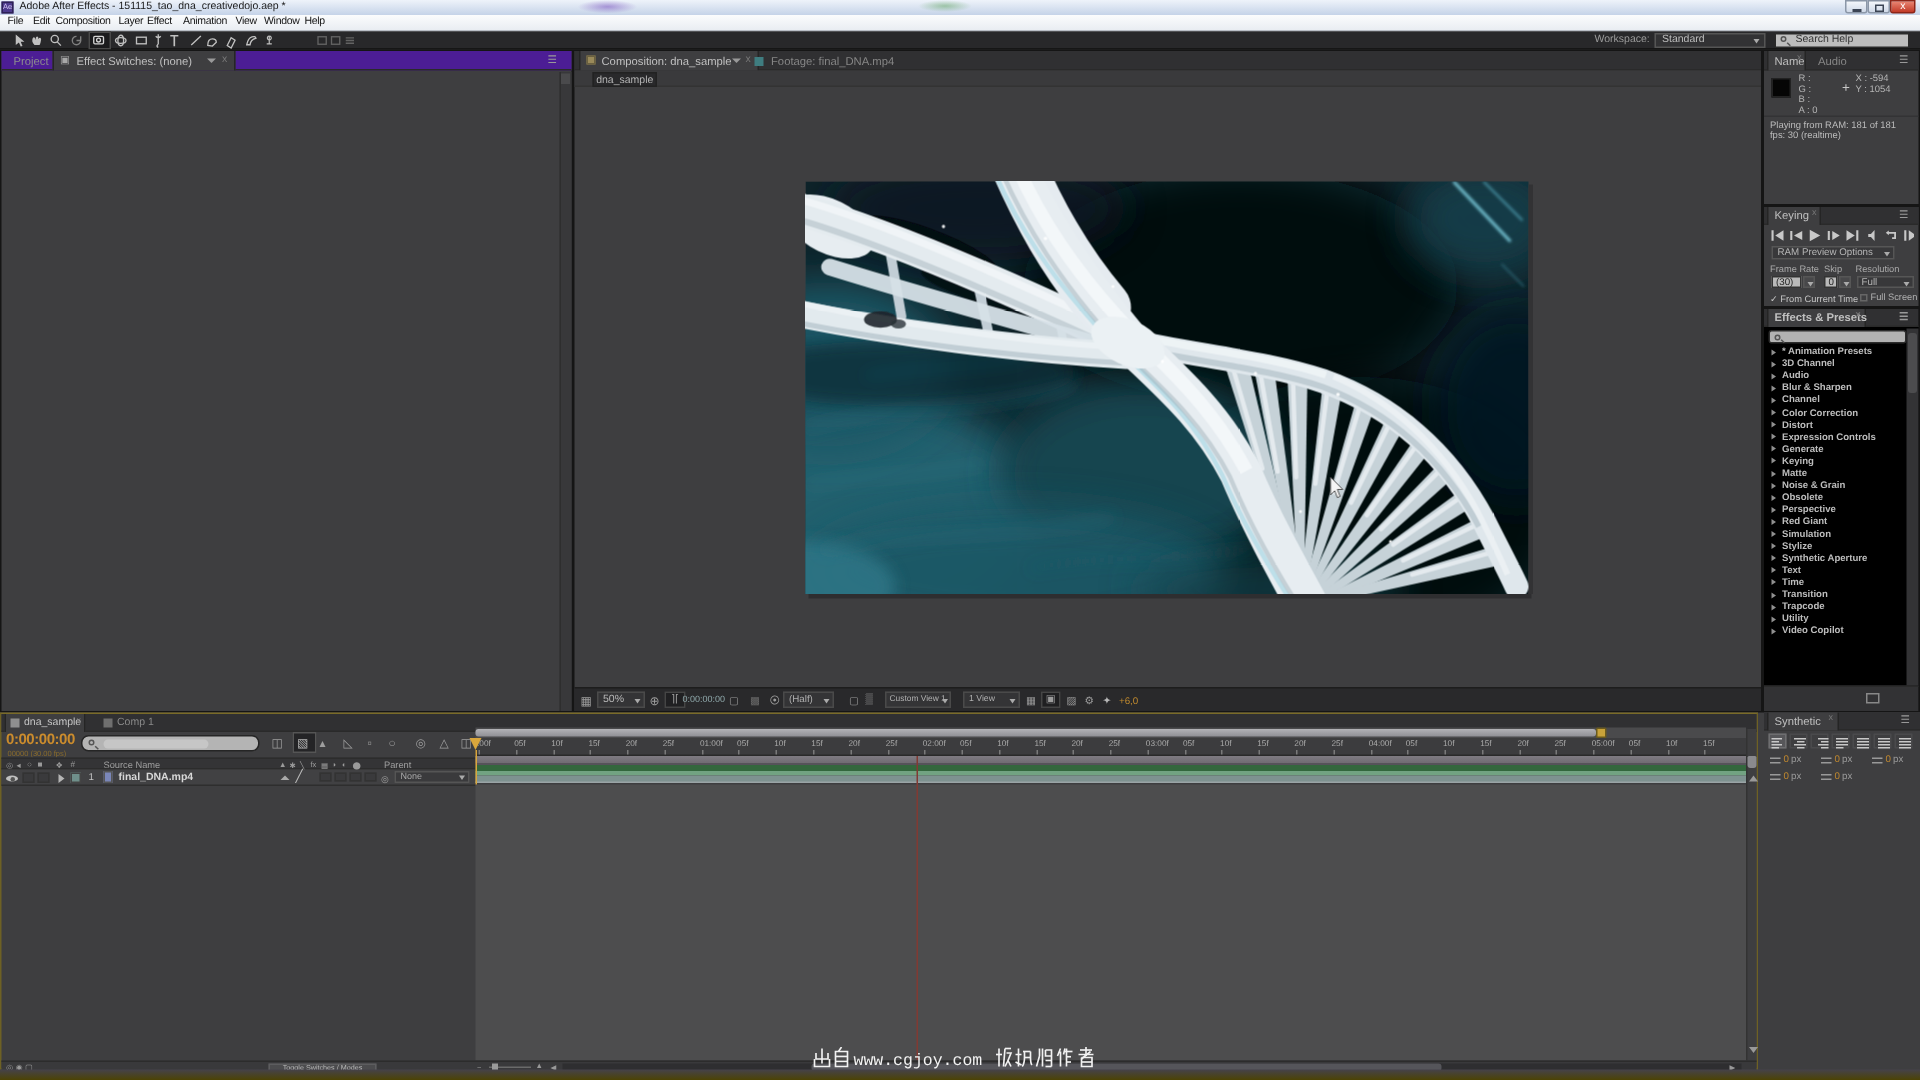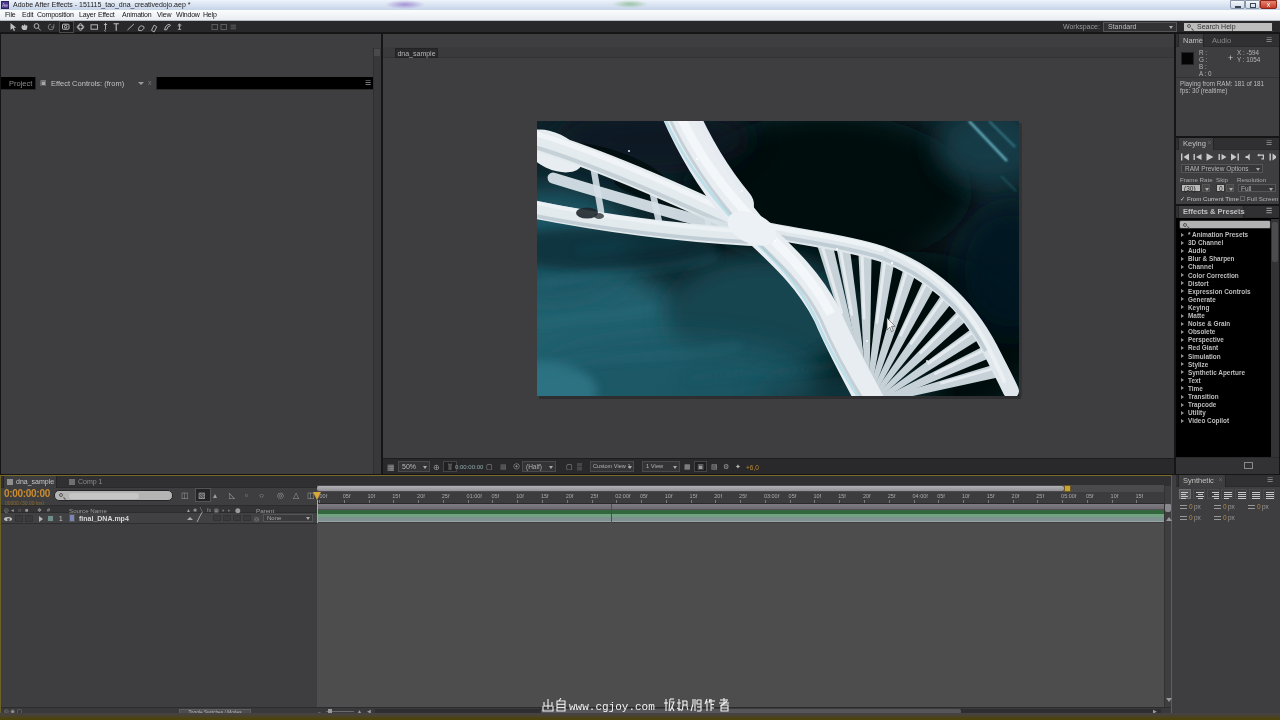--- a/index.html
+++ b/index.html
@@ -62,34 +62,44 @@
     <div class="tx" style="left:1063px;top:2px;font-size:7px;color:#9a9a9a;">Workspace:</div>
     <div class="ab" style="left:1103px;top:1px;width:74px;height:10px;background:#323234;border:1px solid #555;color:#bdbdbd;font-size:7px;line-height:8px;padding-left:4px;">Standard<span class="ab" style="right:3px;top:3px;width:0;height:0;border-left:2.5px solid transparent;border-right:2.5px solid transparent;border-top:3px solid #aaa;"></span></div>
     <div class="ab" style="left:1183px;top:1px;width:90px;height:10px;background:#bdbdbd;border:1px solid #2a2a2a;border-radius:1px;">
       <span class="ab" style="left:3px;top:1px;width:4px;height:4px;border:1px solid #555;border-radius:50%;"></span>
       <span class="ab" style="left:7px;top:6px;width:3px;height:1px;background:#555;transform:rotate(45deg);"></span>
       <span class="tx" style="left:13px;top:0px;font-size:7px;color:#333;">Search Help</span>
     </div>
   </div>
 <div class="ab" style="left:0;top:33px;width:1280px;height:442px;background:#151515;"></div>
 <div class="ab" style="left:1px;top:34px;width:380px;height:440px;background:#3e3e40;">
-    <div class="ab" style="left:0;top:0;width:380px;height:13px;background:#000000;border-bottom:1px solid #2a2a2a;margin-top:43px;">
+    <div class="ab" style="left:0;top:0;width:380px;height:13px;background:#4c1d95;border-bottom:1px solid #2a2a2a;">
       <div class="tx" style="left:8px;top:2px;font-size:7.5px;color:#8d8d8d;">Project</div>
       <div class="ab" style="left:34px;top:0;width:122px;height:13px;background:#3e3e40;border-left:1px solid #252525;border-right:1px solid #252525;">
         <span class="tx" style="left:4px;top:2px;font-size:7px;color:#a8a8a8;">▣</span>
-        <span class="tx" style="left:15px;top:2px;font-size:7.5px;color:#c0c0c0;">Effect Controls: (from)</span>
+        <span class="tx" style="left:15px;top:2px;font-size:7.5px;color:#c0c0c0;">Effect Switches: (none)</span>
         <span class="ab" style="left:102px;top:5px;width:0;height:0;border-left:3px solid transparent;border-right:3px solid transparent;border-top:3.5px solid #999;"></span>
         <span class="tx" style="left:112px;top:2px;font-size:7px;color:#777;">x</span>
       </div>
       <span class="tx" style="left:364px;top:2px;font-size:7px;color:#999;">☰</span>
     </div>
     <div class="ab" style="left:372px;top:14px;width:8px;height:426px;background:#38383a;border-left:1px solid #2e2e2e;"></div>
     <div class="ab" style="left:373px;top:15px;width:6px;height:7px;background:#4a4a4c;"></div>
   </div>
 <div class="ab" style="left:383px;top:34px;width:791px;height:440px;background:#3e3e40;">
+    <div class="ab" style="left:0;top:0;width:791px;height:13px;background:#303032;border-bottom:1px solid #2a2a2a;">
+      <div class="ab" style="left:3px;top:0;width:120px;height:13px;background:#3e3e40;border-left:1px solid #252525;border-right:1px solid #252525;">
+        <span class="ab" style="left:4px;top:3px;width:6px;height:6px;background:#9a8a5a;border:1px solid #6a6040;"></span>
+        <span class="tx" style="left:14px;top:2px;font-size:7.5px;color:#c0c0c0;">Composition: dna_sample</span>
+        <span class="ab" style="left:101px;top:5px;width:0;height:0;border-left:3px solid transparent;border-right:3px solid transparent;border-top:3.5px solid #999;"></span>
+        <span class="tx" style="left:110px;top:2px;font-size:7px;color:#777;">x</span>
+      </div>
+      <span class="ab" style="left:120px;top:4px;width:6px;height:6px;background:#3f7d80;"></span>
+      <span class="tx" style="left:131px;top:2px;font-size:7.5px;color:#868686;">Footage: final_DNA.mp4</span>
+    </div>
     <div class="ab" style="left:0;top:13px;width:791px;height:11px;background:#3a3a3c;border-bottom:1px solid #333;">
       <div class="ab" style="left:12px;top:1px;width:43px;height:10px;background:#29292b;border:1px solid #222;color:#b5b5b5;font-size:7px;line-height:9px;text-align:center;">dna_sample</div>
     </div>
     <div class="ab" style="left:0;top:424px;width:791px;height:16px;background:#29292b;border-top:1px solid #1d1d1d;">
       <span class="tx" style="left:4px;top:4px;font-size:8px;color:#9c9c9c;">▦</span>
       <div class="ab" style="left:15px;top:2px;width:32px;height:11px;background:#343436;border:1px solid #4a4a4a;color:#b8b8b8;font-size:7px;line-height:9px;padding-left:3px;">50%<span class="ab" style="right:2px;top:3.5px;width:0;height:0;border-left:2.5px solid transparent;border-right:2.5px solid transparent;border-top:3px solid #aaa;"></span></div>
       <span class="tx" style="left:50px;top:4px;font-size:8px;color:#9c9c9c;">⊕</span>
       <div class="ab" style="left:60px;top:2px;width:14px;height:11px;background:#202022;border:1px solid #454545;color:#9c9c9c;font-size:7px;line-height:9px;text-align:center;">⌉⌈</div>
       <span class="tx" style="left:72px;top:4.5px;font-size:6px;color:#8fa8ab;">0:00:00:00</span>
       <span class="tx" style="left:103px;top:4px;font-size:7px;color:#9c9c9c;">▢</span>

